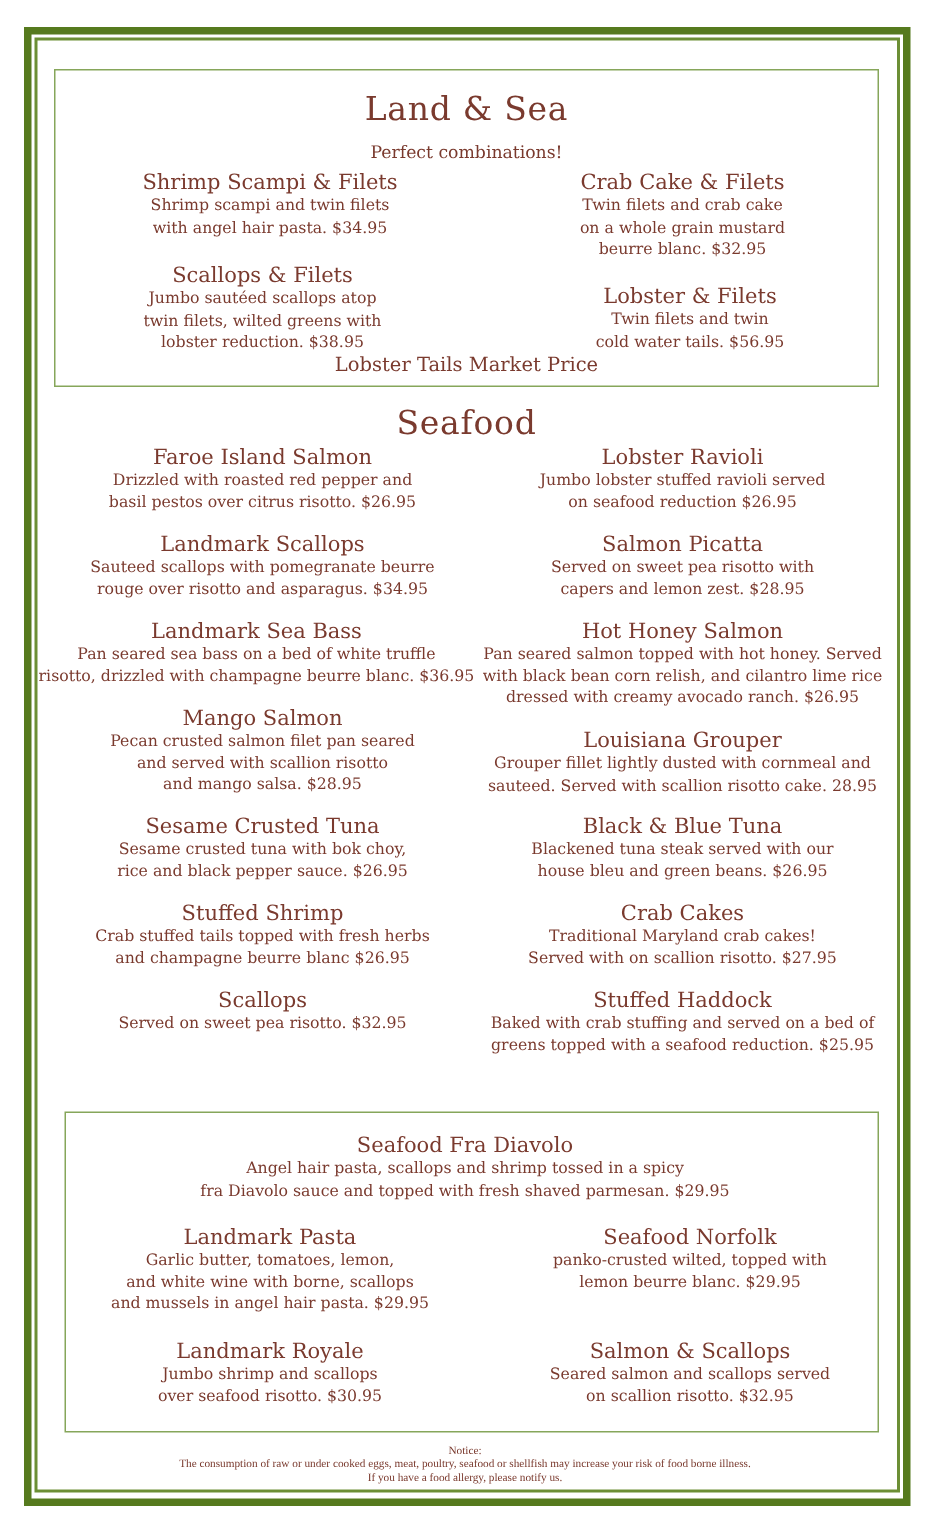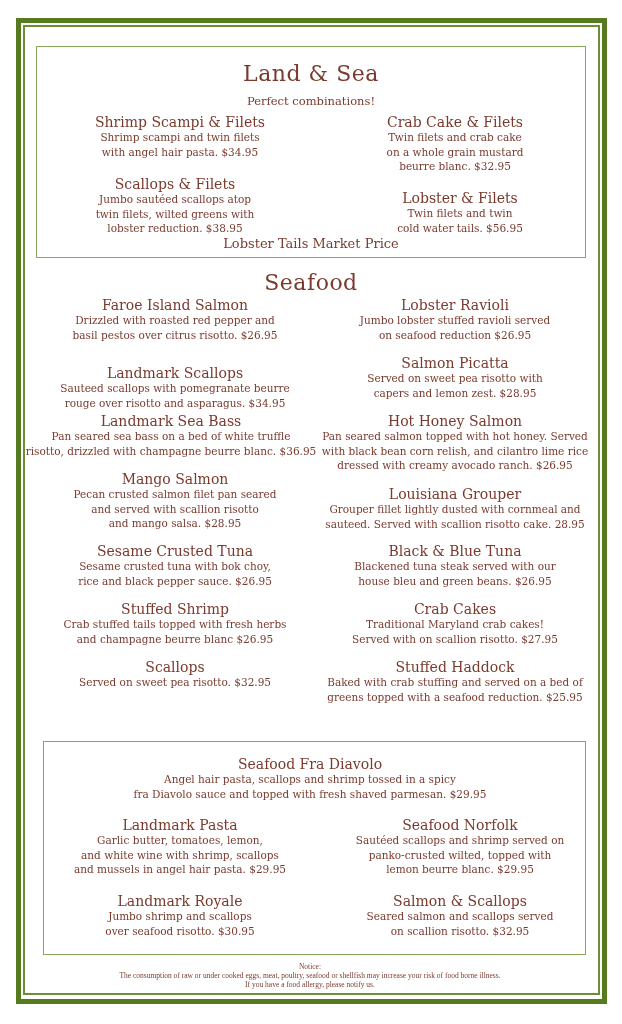--- a/index.html
+++ b/index.html
@@ -56,21 +56,21 @@
 </div>
 <div class="c tails" style="left:0;width:622px;top:236px;">Lobster Tails  Market Price</div>
 
 <div class="c sec-title" style="left:0;width:622px;top:270px;">Seafood</div>
 
 <div class="item" style="left:30px;width:290px;top:297px;">
   <div class="item-name">Faroe Island Salmon</div>
   <div class="item-desc">Drizzled with roasted red pepper and</div>
   <div class="item-desc">basil pestos over citrus risotto.  $26.95</div>
 </div>
-<div class="item" style="left:30px;width:290px;top:365px;">
+<div class="item" style="left:30px;width:290px;top:355px;">
   <div class="item-name">Landmark Scallops</div>
   <div class="item-desc">Sauteed scallops with pomegranate beurre</div>
   <div class="item-desc">rouge over risotto and asparagus.  $34.95</div>
 </div>
 <div class="item" style="left:16px;width:310px;top:413px;">
   <div class="item-name">Landmark Sea Bass</div>
   <div class="item-desc">Pan seared sea bass on a bed of white truffle</div>
   <div class="item-desc">risotto, drizzled with champagne beurre blanc. $36.95</div>
 </div>
 <div class="item" style="left:30px;width:290px;top:471px;">
@@ -133,26 +133,25 @@
 
 <div class="box box-pasta"></div>
 <div class="item" style="left:100px;width:420px;top:756px;">
   <div class="item-name">Seafood Fra Diavolo</div>
   <div class="item-desc">Angel hair pasta, scallops and shrimp tossed in a spicy</div>
   <div class="item-desc">fra Diavolo sauce and topped with fresh shaved parmesan.  $29.95</div>
 </div>
 <div class="item" style="left:50px;width:260px;top:817px;">
   <div class="item-name">Landmark Pasta</div>
   <div class="item-desc">Garlic butter, tomatoes, lemon,</div>
-  <div class="item-desc">and white wine with shrimp, scallops</div>
+  <div class="item-desc">and white wine with borne, scallops</div>
   <div class="item-desc">and mussels in angel hair pasta.  $29.95</div>
 </div>
 <div class="item" style="left:330px;width:260px;top:817px;">
   <div class="item-name">Seafood Norfolk</div>
-  <div class="item-desc">Sautéed scallops and shrimp served on</div>
   <div class="item-desc">panko-crusted wilted, topped with</div>
   <div class="item-desc">lemon beurre blanc.  $29.95</div>
 </div>
 <div class="item" style="left:50px;width:260px;top:893px;">
   <div class="item-name">Landmark Royale</div>
   <div class="item-desc">Jumbo shrimp and scallops</div>
   <div class="item-desc">over seafood risotto.  $30.95</div>
 </div>
 <div class="item" style="left:330px;width:260px;top:893px;">
   <div class="item-name">Salmon &amp; Scallops</div>

